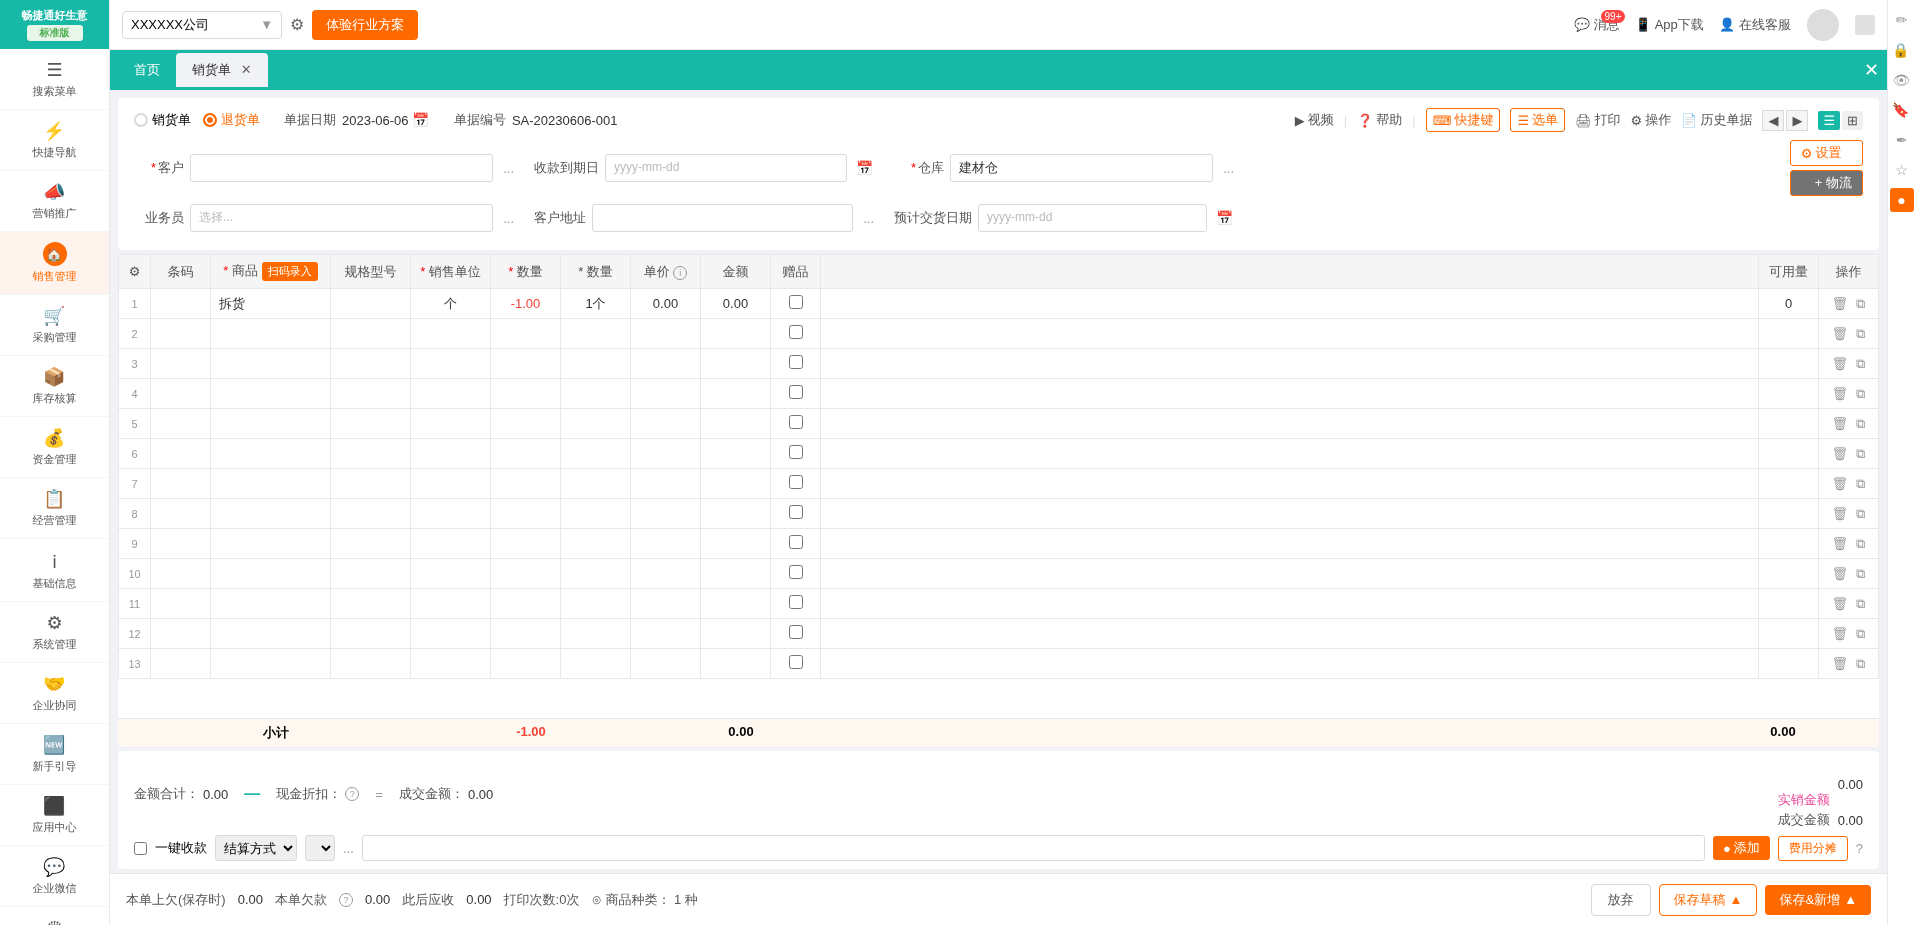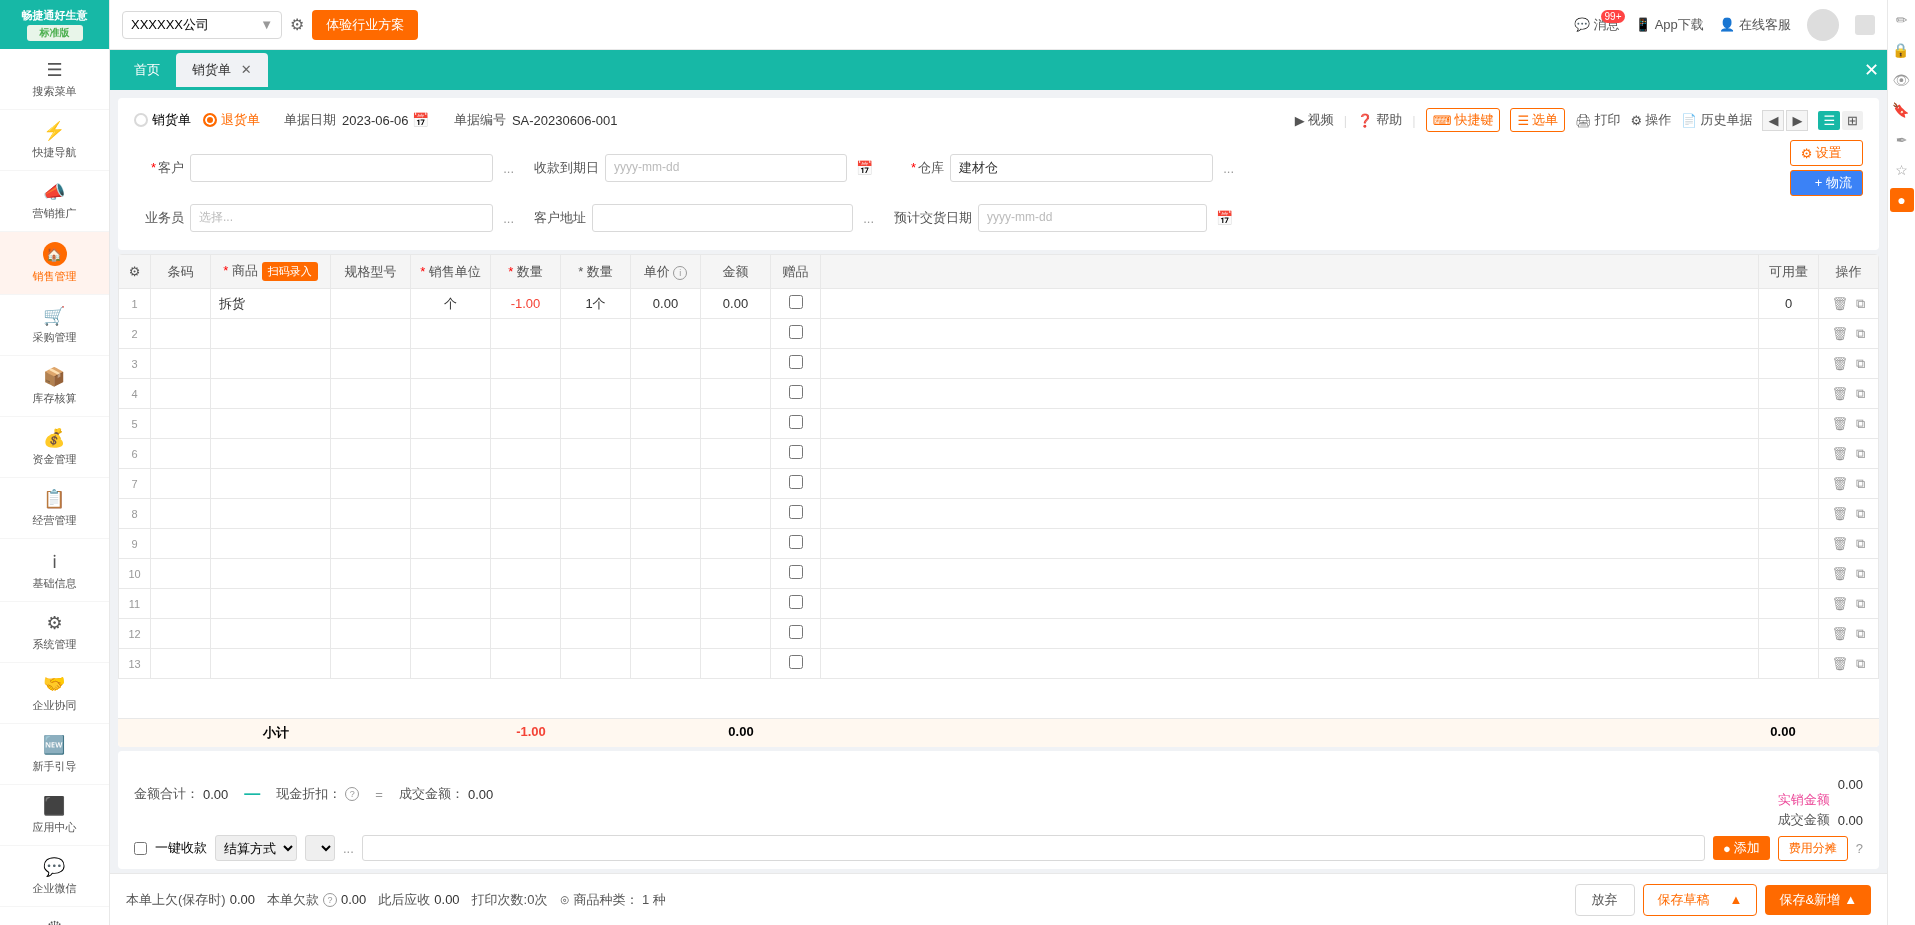--- a/index.html
+++ b/index.html
@@ -54,21 +54,21 @@
     .form-row { display: flex; align-items: center; gap: 0; margin-bottom: 8px; }
     .field-group { display: flex; align-items: center; gap: 6px; flex: 1; }
     .field-label { color: #555; white-space: nowrap; min-width: 50px; text-align: right; }
     .field-label.required::before { content: '*'; color: red; margin-right: 2px; }
     .field-input { flex: 1; border: 1px solid #d9d9d9; border-radius: 3px; padding: 4px 8px; height: 28px; color: #333; background: #fff; }
     .field-input.placeholder { color: #bbb; }
     .field-ellipsis { color: #999; cursor: pointer; margin-left: 4px; }
     .field-cal { color: #17b8a6; cursor: pointer; margin-left: 4px; font-size: 14px; }
     .right-actions { display: flex; flex-direction: column; gap: 4px; margin-left: 8px; }
     .action-btn { border: 1px solid #ff6a00; color: #ff6a00; background: #fff; border-radius: 3px; padding: 3px 10px; cursor: pointer; font-size: 12px; display: flex; align-items: center; gap: 3px; }
-    .action-btn.filled { background: #3b82f6; color: #fff; padding-left: 24px; }
+    .action-btn.filled { background: #737373; color: #fff; padding-left: 24px; }
 
     
     .table-area { background: #fff; margin: 4px 8px; border-radius: 4px; flex: 1; overflow: hidden; display: flex; flex-direction: column; }
     .table-wrapper { overflow: auto; flex: 1; }
     table { width: 100%; border-collapse: collapse; font-size: 12px; }
     thead tr { background: #f5f5f5; }
     th { padding: 7px 6px; text-align: center; color: #555; font-weight: normal; border: 1px solid #e8e8e8; white-space: nowrap; position: sticky; top: 0; background: #f5f5f5; z-index: 1; }
     td { padding: 5px 6px; border: 1px solid #e8e8e8; text-align: center; color: #333; height: 30px; }
     .required-star { color: red; }
     .scan-btn { background: #ff6a00; color: #fff; border: none; border-radius: 3px; padding: 2px 6px; font-size: 11px; cursor: pointer; }
@@ -83,25 +83,25 @@
     .equals-icon { color: #999; }
     .payment-row { display: flex; align-items: center; gap: 8px; margin-top: 6px; }
     .checkbox-sm { width: 13px; height: 13px; }
     .select-sm { border: 1px solid #d9d9d9; border-radius: 3px; padding: 2px 4px; height: 26px; }
     .add-btn { background: #ff6a00; color: #fff; border: none; border-radius: 3px; padding: 3px 10px; cursor: pointer; font-size: 12px; display: flex; align-items: center; gap: 3px; }
     .expense-btn { border: 1px solid #ff6a00; color: #ff6a00; background: #fff; border-radius: 3px; padding: 3px 10px; cursor: pointer; font-size: 12px; }
     .help-icon { color: #999; cursor: pointer; }
 
     
     .bottombar { height: 52px; background: #fff; border-top: 1px solid #e8e8e8; display: flex; align-items: center; padding: 0 16px; gap: 12px; }
-    .stat-item { display: flex; align-items: center; gap: 4px; color: #555; font-size: 12px; }
+    .stat-item { display: flex; align-items: center; gap: 12px; color: #555; font-size: 12px; }
     .stat-value { color: #333; }
     .bottombar-right { margin-left: auto; display: flex; align-items: center; gap: 8px; }
     .discard-btn { border: 1px solid #d9d9d9; background: #fff; border-radius: 4px; padding: 6px 16px; cursor: pointer; color: #555; }
-    .save-draft-btn { border: 1px solid #ff6a00; color: #ff6a00; background: #fff; border-radius: 4px; padding: 6px 14px; cursor: pointer; display: flex; align-items: center; gap: 20px; justify-content: space-between; }
+    .save-draft-btn { border: 1px solid #ff6a00; color: #ff6a00; background: #fff; border-radius: 4px; padding: 6px 14px; cursor: pointer; display: flex; align-items: center; gap: 4px; justify-content: space-between; }
     .save-new-btn { background: #ff6a00; color: #fff; border: none; border-radius: 4px; padding: 6px 14px; cursor: pointer; display: flex; align-items: center; gap: 4px; }
 
     
     .right-panel { width: 28px; background: #fff; border-left: 1px solid #e8e8e8; display: flex; flex-direction: column; align-items: center; padding: 8px 0; gap: 6px; }
     .rp-icon { width: 24px; height: 24px; display: flex; align-items: center; justify-content: center; color: #999; cursor: pointer; font-size: 14px; border-radius: 3px; }
     .rp-icon.active { background: #ff6a00; color: #fff; }
 
     .info-circle { display: inline-flex; align-items: center; justify-content: center; width: 14px; height: 14px; border-radius: 50%; border: 1px solid #999; color: #999; font-size: 9px; cursor: pointer; }
 
     .nota-label { color: #555; }

